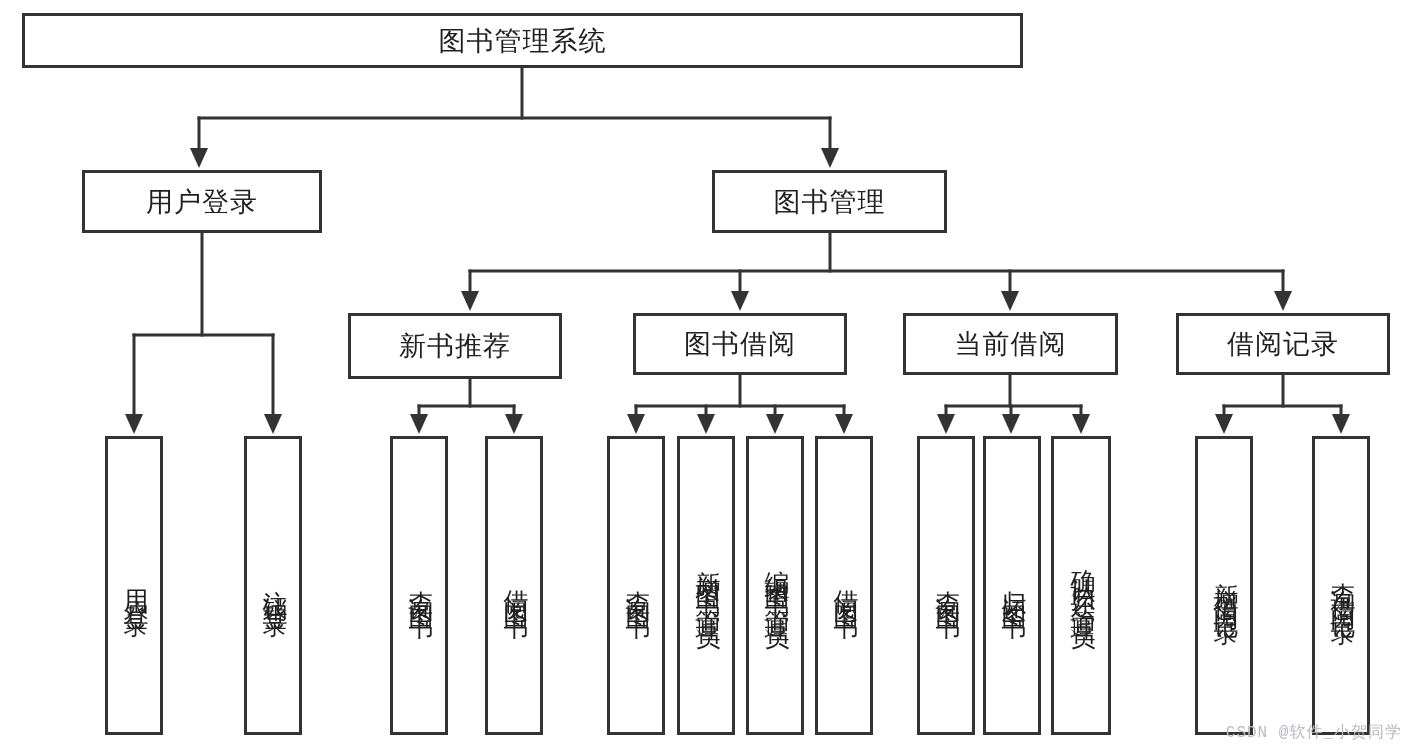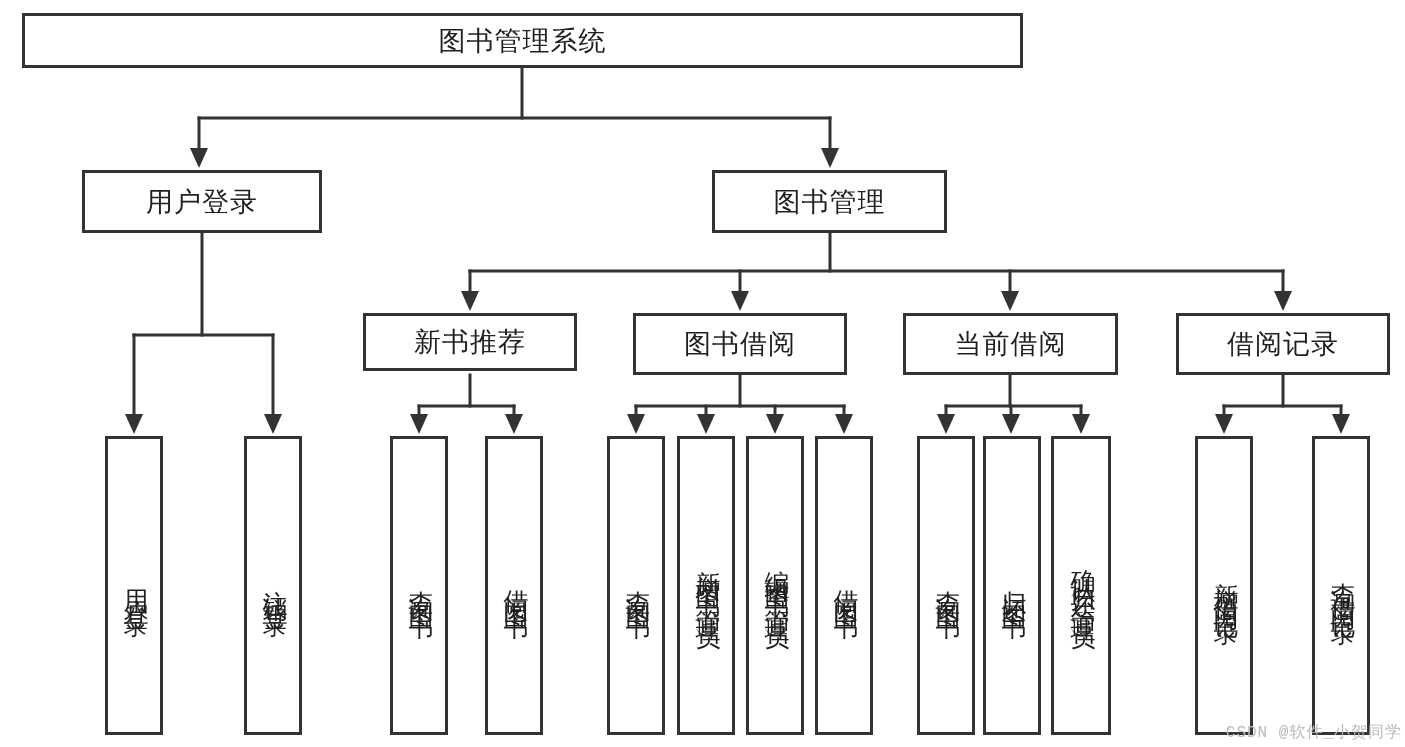--- a/index.html
+++ b/index.html
@@ -108,21 +108,21 @@
     <span class="hlabel">图书管理系统</span>
   </div>
 
   <div class="box" style="left:82px;top:170px;width:240px;height:63px">
     <span class="hlabel">用户登录</span>
   </div>
   <div class="box" style="left:712px;top:170px;width:235px;height:63px">
     <span class="hlabel">图书管理</span>
   </div>
 
-  <div class="box" style="left:363px;top:313px;width:214px;height:58px">
+  <div class="box" style="left:348px;top:313px;width:214px;height:66px">
     <span class="hlabel">新书推荐</span>
   </div>
   <div class="box" style="left:903px;top:313px;width:215px;height:62px">
     <span class="hlabel">当前借阅</span>
   </div>
   <div class="box" style="left:633px;top:313px;width:214px;height:62px">
     <span class="hlabel">图书借阅</span>
   </div>
   <div class="box" style="left:1176px;top:313px;width:214px;height:62px">
     <span class="hlabel">借阅记录</span>

